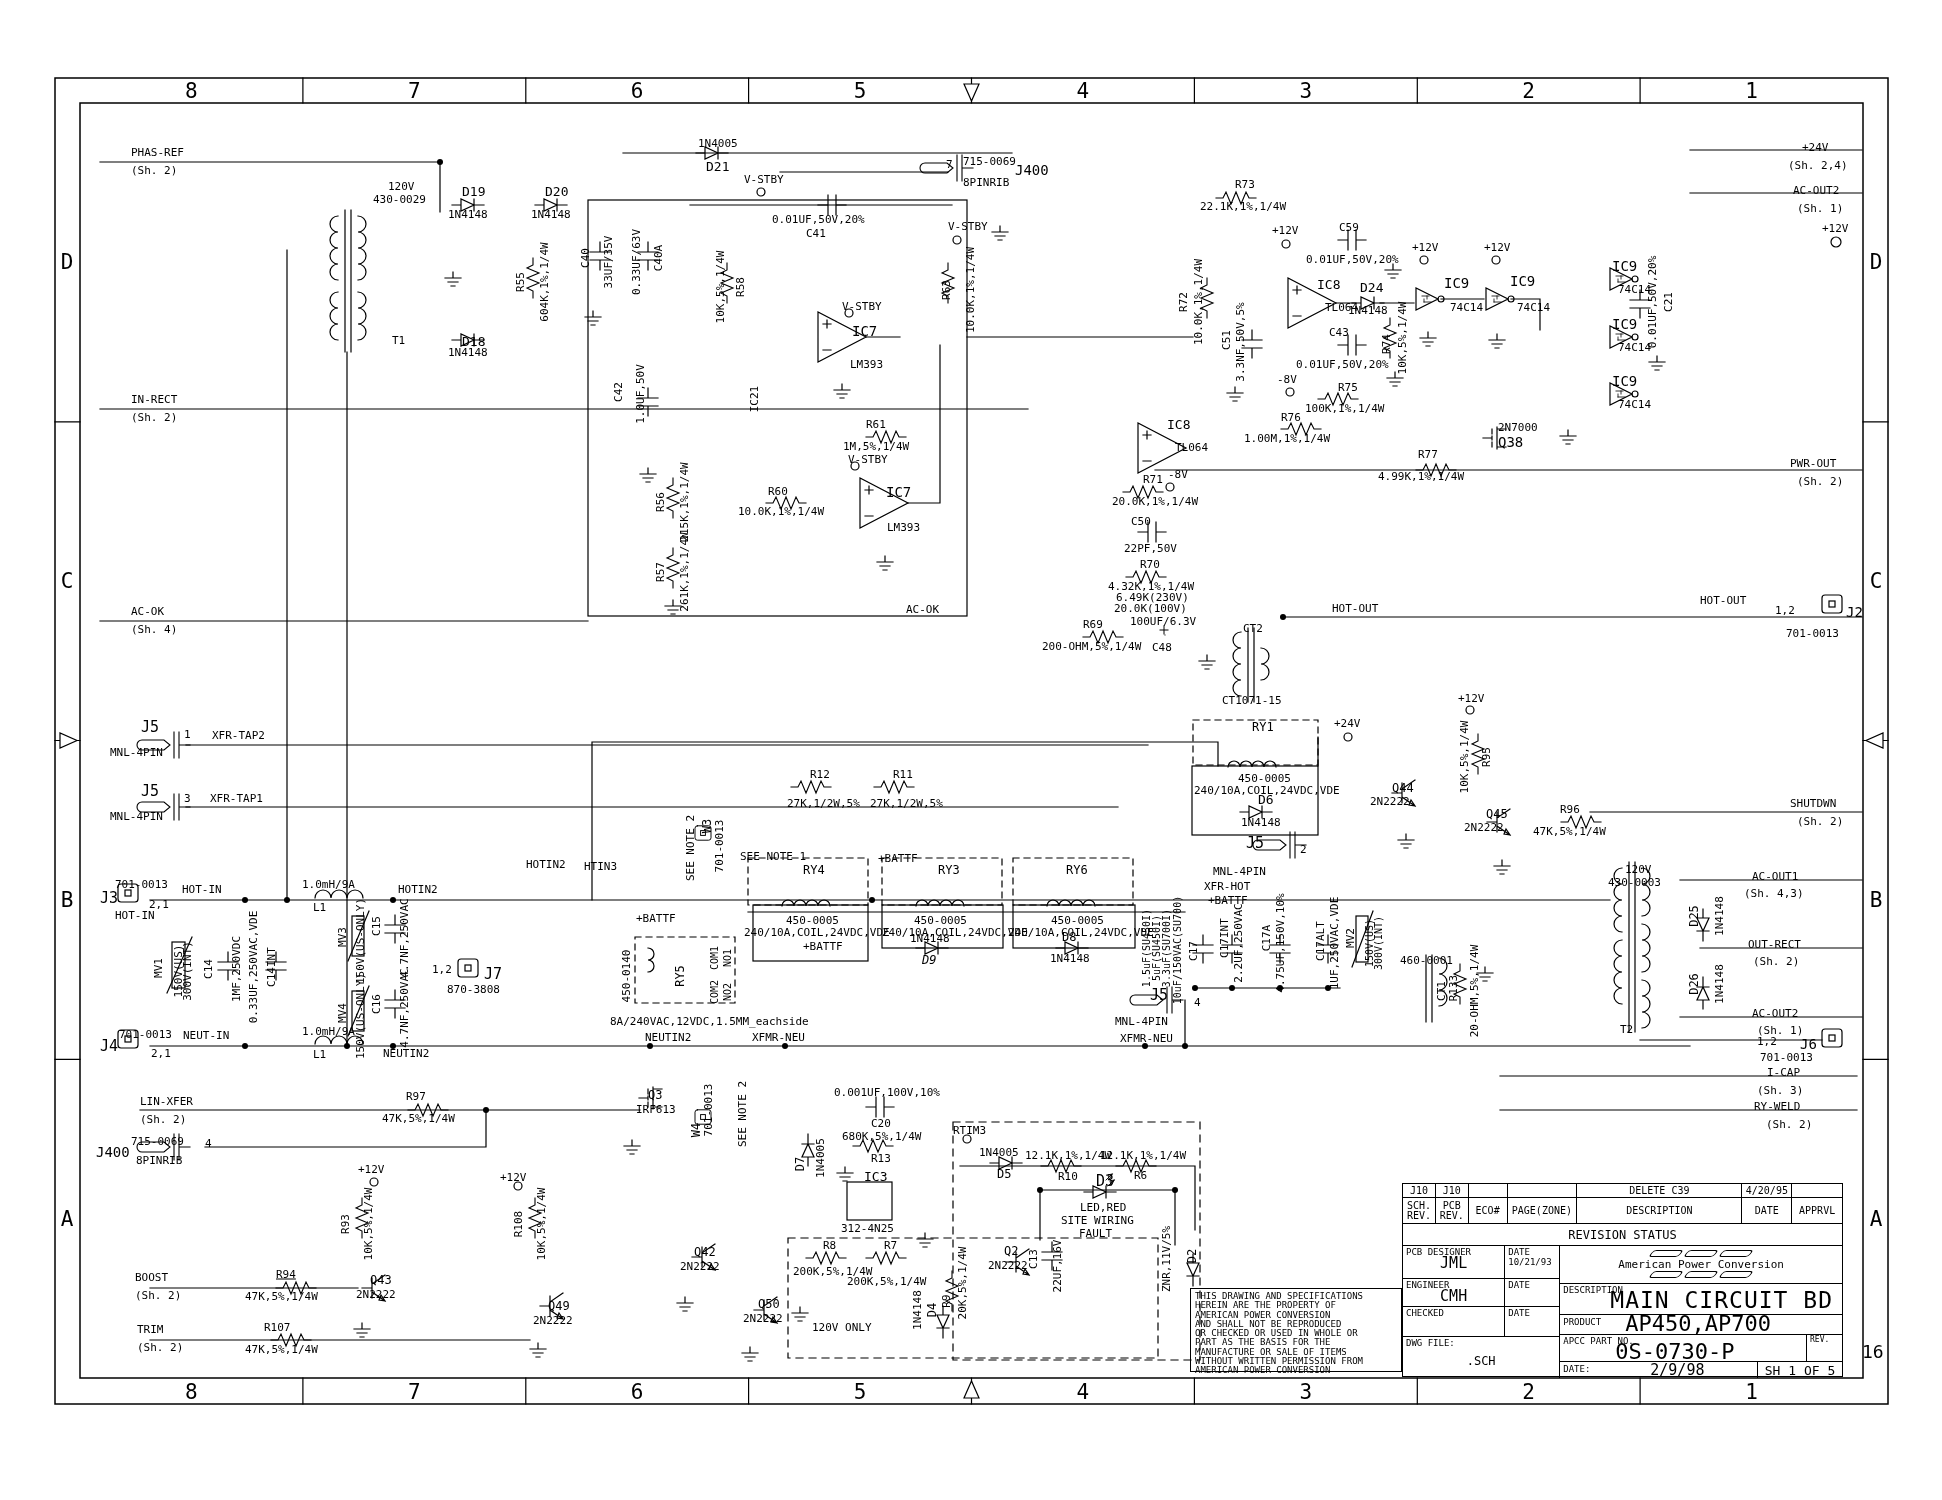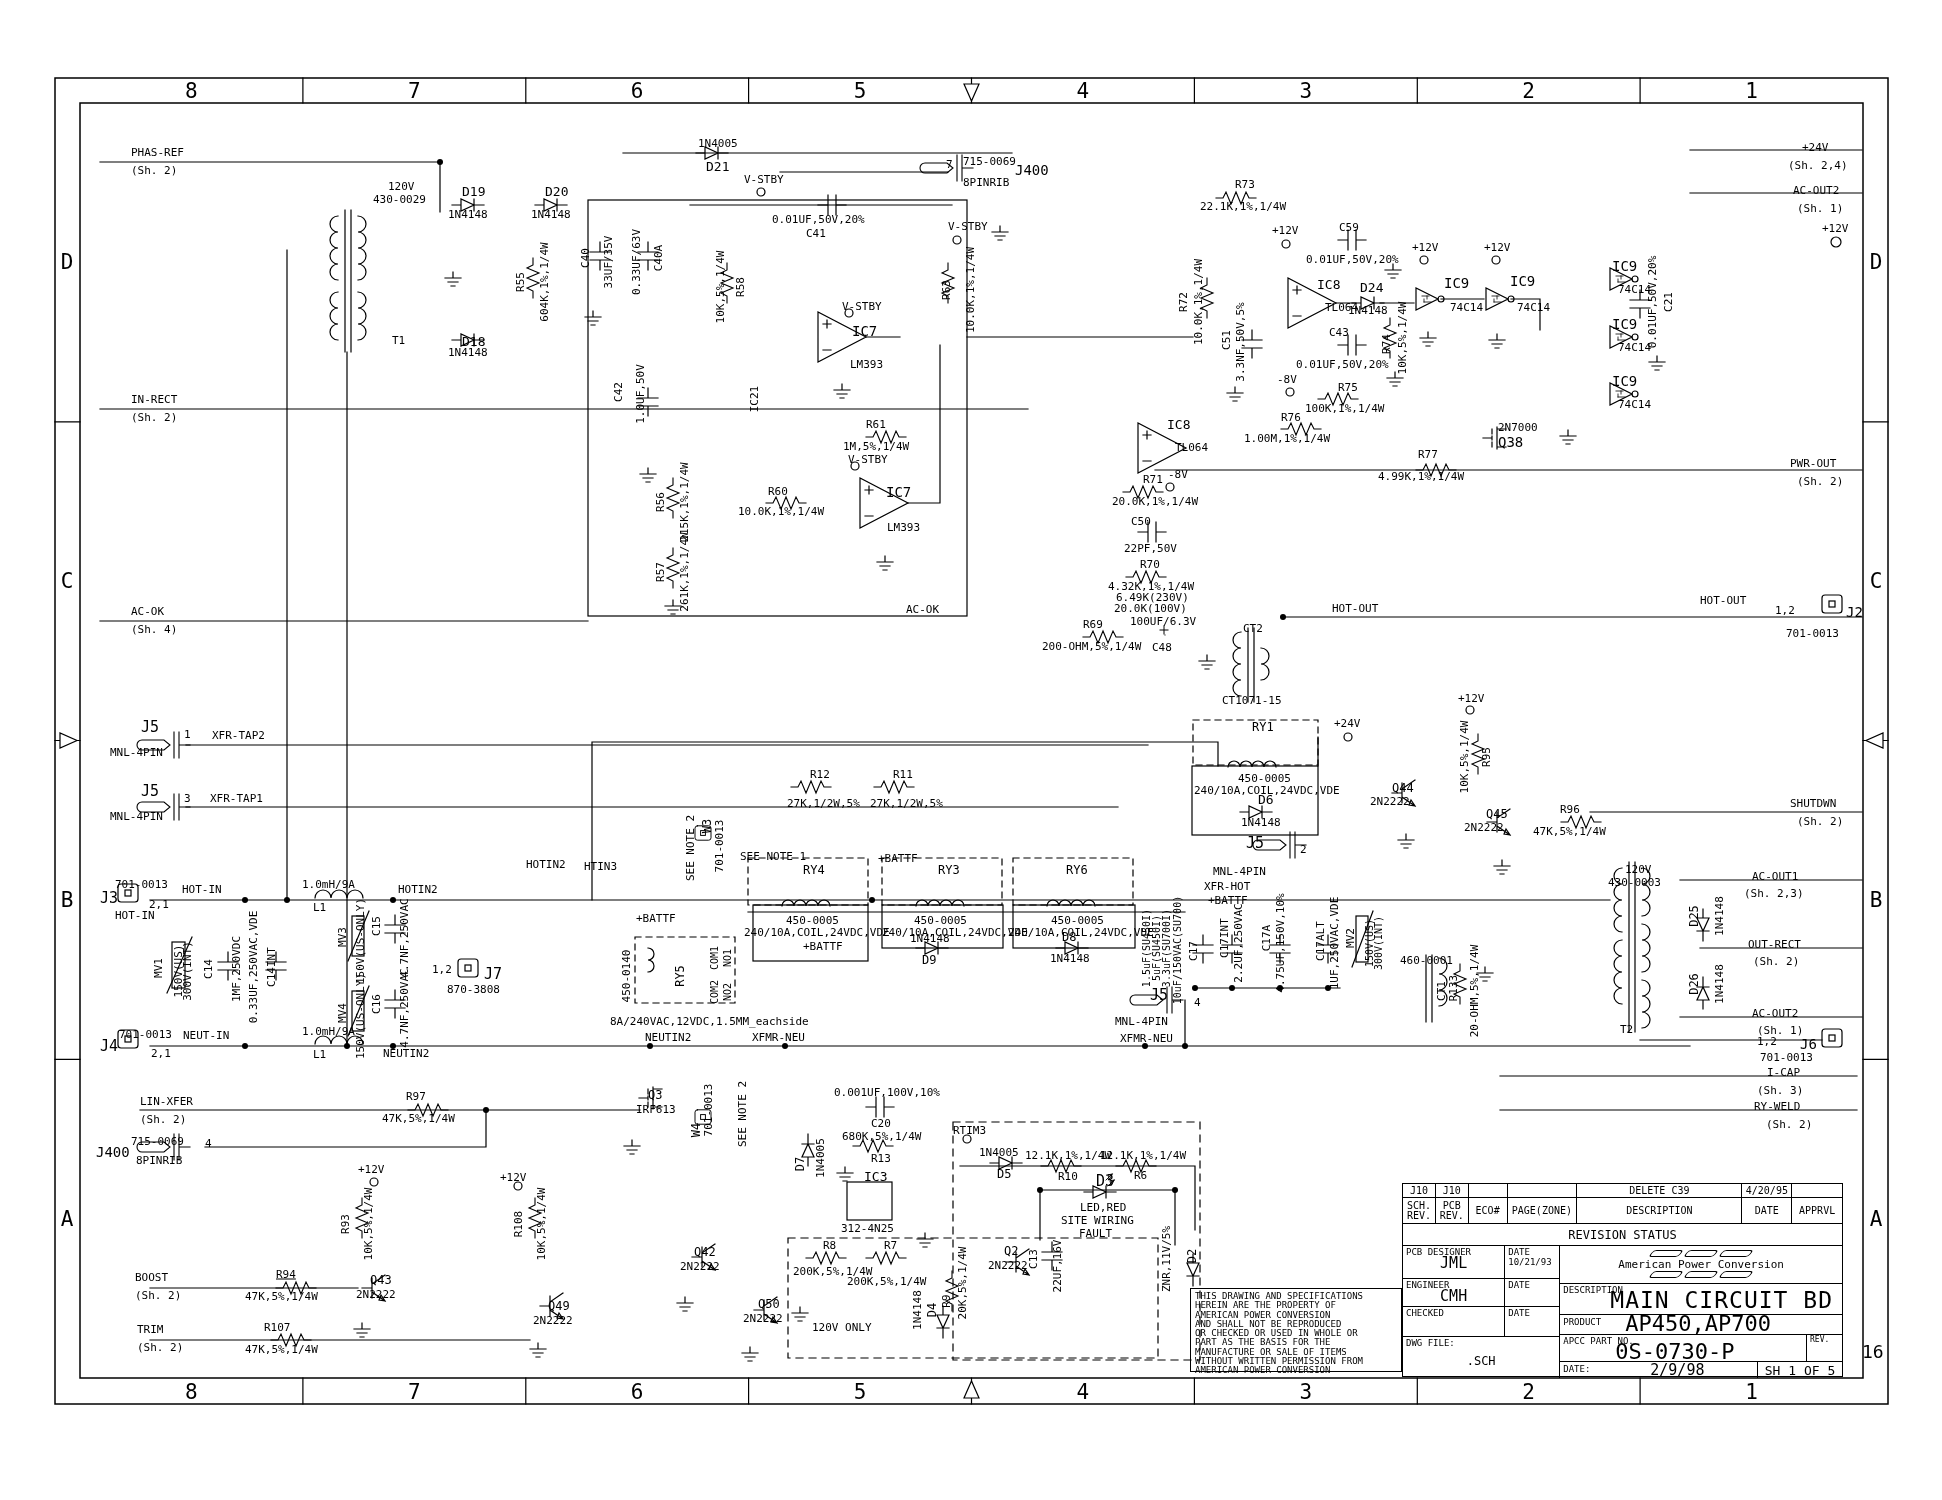--- a/index.html
+++ b/index.html
@@ -365,21 +365,21 @@
       <div class="lbl" style="left: 1822px; top: 228px;">+12V</div>
       <div class="lbl" style="left: 1790px; top: 463px;">PWR-OUT</div>
       <div class="lbl" style="left: 1797px; top: 481px;">(Sh. 2)</div>
       <div class="lbl" style="left: 1700px; top: 600px;">HOT-OUT</div>
       <div class="lbl" style="left: 1775px; top: 610px;">1,2</div>
       <div class="lbl" style="left: 1846px; top: 612px; font-size: 14px;">J2</div>
       <div class="lbl" style="left: 1786px; top: 633px;">701-0013</div>
       <div class="lbl" style="left: 1790px; top: 803px;">SHUTDWN</div>
       <div class="lbl" style="left: 1797px; top: 821px;">(Sh. 2)</div>
       <div class="lbl" style="left: 1752px; top: 876px;">AC-OUT1</div>
-      <div class="lbl" style="left: 1744px; top: 893px;">(Sh. 2,3)</div>
+      <div class="lbl" style="left: 1744px; top: 893px;">(Sh. 4,3)</div>
       <div class="lbl" style="left: 1748px; top: 944px;">OUT-RECT</div>
       <div class="lbl" style="left: 1753px; top: 961px;">(Sh. 2)</div>
       <div class="lbl" style="left: 1752px; top: 1013px;">AC-OUT2</div>
       <div class="lbl" style="left: 1757px; top: 1030px;">(Sh. 1)</div>
       <div class="lbl" style="left: 1757px; top: 1041px;">1,2</div>
       <div class="lbl" style="left: 1800px; top: 1044px; font-size: 14px;">J6</div>
       <div class="lbl" style="left: 1760px; top: 1057px;">701-0013</div>
       <div class="lbl" style="left: 1767px; top: 1072px;">I-CAP</div>
       <div class="lbl" style="left: 1757px; top: 1090px;">(Sh. 3)</div>
       <div class="lbl" style="left: 1754px; top: 1106px;">RY-WELD</div>
@@ -564,21 +564,21 @@
       <div class="lbl" style="left: 938px; top: 870px; font-size: 12px;">RY3</div>
       <div class="lbl" style="left: 1066px; top: 870px; font-size: 12px;">RY6</div>
       <div class="lbl" style="left: 786px; top: 920px;">450-0005</div>
       <div class="lbl" style="left: 744px; top: 932px;">240/10A,COIL,24VDC,VDE</div>
       <div class="lbl" style="left: 914px; top: 920px;">450-0005</div>
       <div class="lbl" style="left: 882px; top: 932px;">240/10A,COIL,24VDC,VDE</div>
       <div class="lbl" style="left: 1051px; top: 920px;">450-0005</div>
       <div class="lbl" style="left: 1008px; top: 932px;">240/10A,COIL,24VDC,VDE</div>
       <div class="lbl" style="left: 803px; top: 946px;">+BATTF</div>
       <div class="lbl" style="left: 910px; top: 938px;">1N4148</div>
-      <div class="lbl" style="left: 922px; top: 960px; font-size: 12px;">D9</div>
+      <div class="lbl" style="left: 922px; top: 960px; font-size: 12px; font-style: italic;">D9</div>
       <div class="lbl" style="left: 1062px; top: 937px; font-size: 12px;">D8</div>
       <div class="lbl" style="left: 1050px; top: 958px;">1N4148</div>
       <div class="lbl" style="left: 1208px; top: 900px;">+BATTF</div>
       <div class="lbl" style="left: 636px; top: 918px;">+BATTF</div>
       <div class="lbl rot" style="left: 680px; top: 976px; font-size: 12px;">RY5</div>
       <div class="lbl rot" style="left: 626px; top: 976px;">450-0140</div>
       <div class="lbl rot" style="left: 714px; top: 958px; font-size: 10px;">COM1</div>
       <div class="lbl rot" style="left: 727px; top: 958px; font-size: 10px;">NO1</div>
       <div class="lbl rot" style="left: 714px; top: 992px; font-size: 10px;">COM2</div>
       <div class="lbl rot" style="left: 727px; top: 992px; font-size: 10px;">NO2</div>

